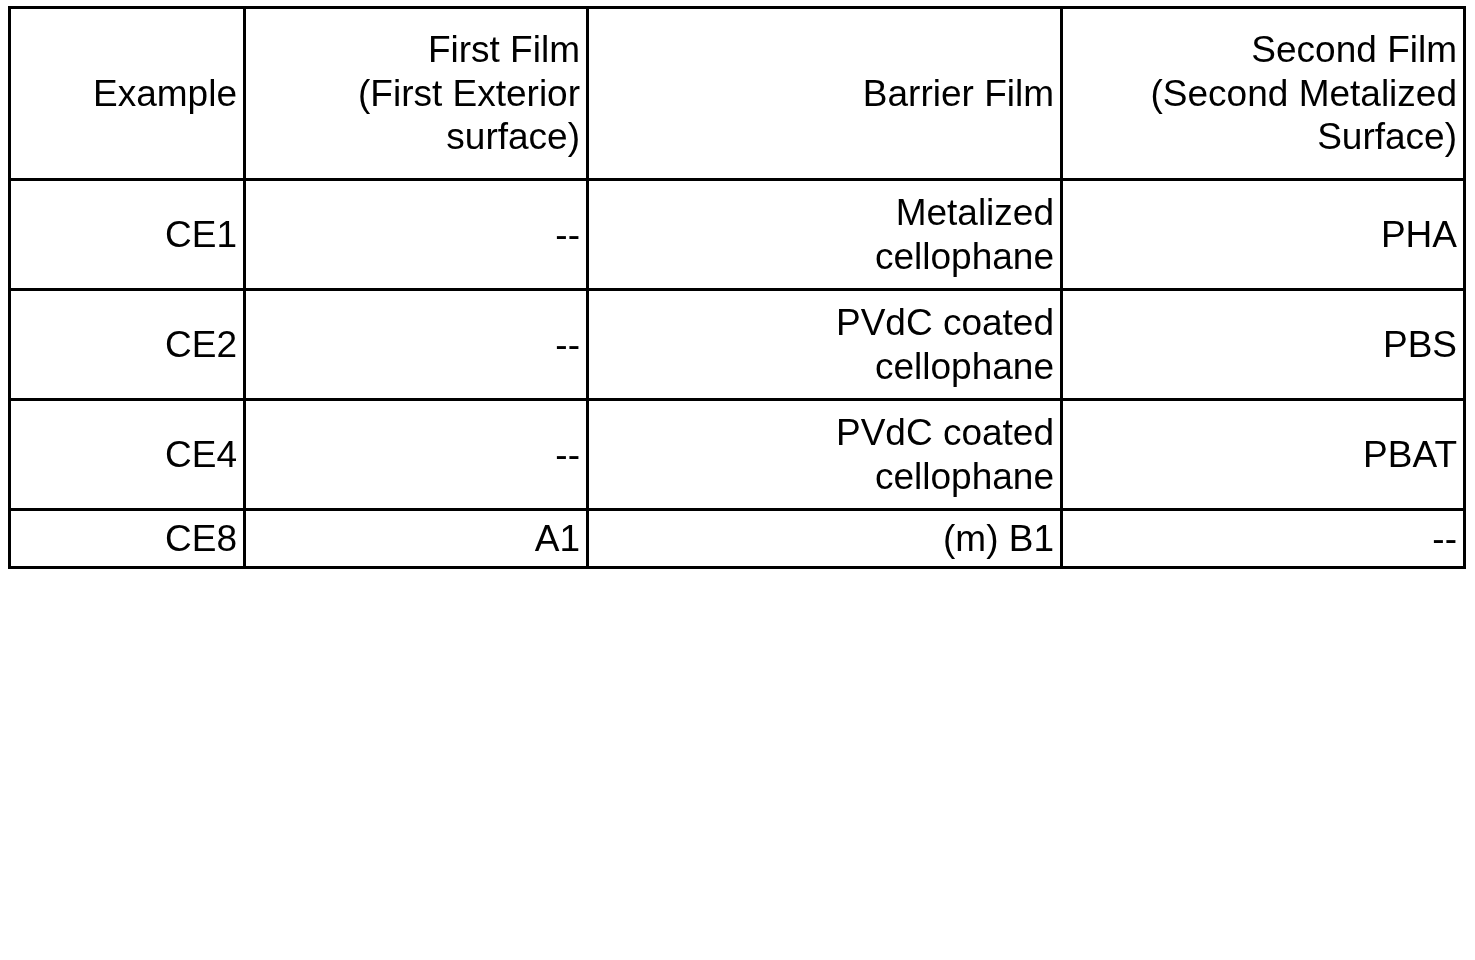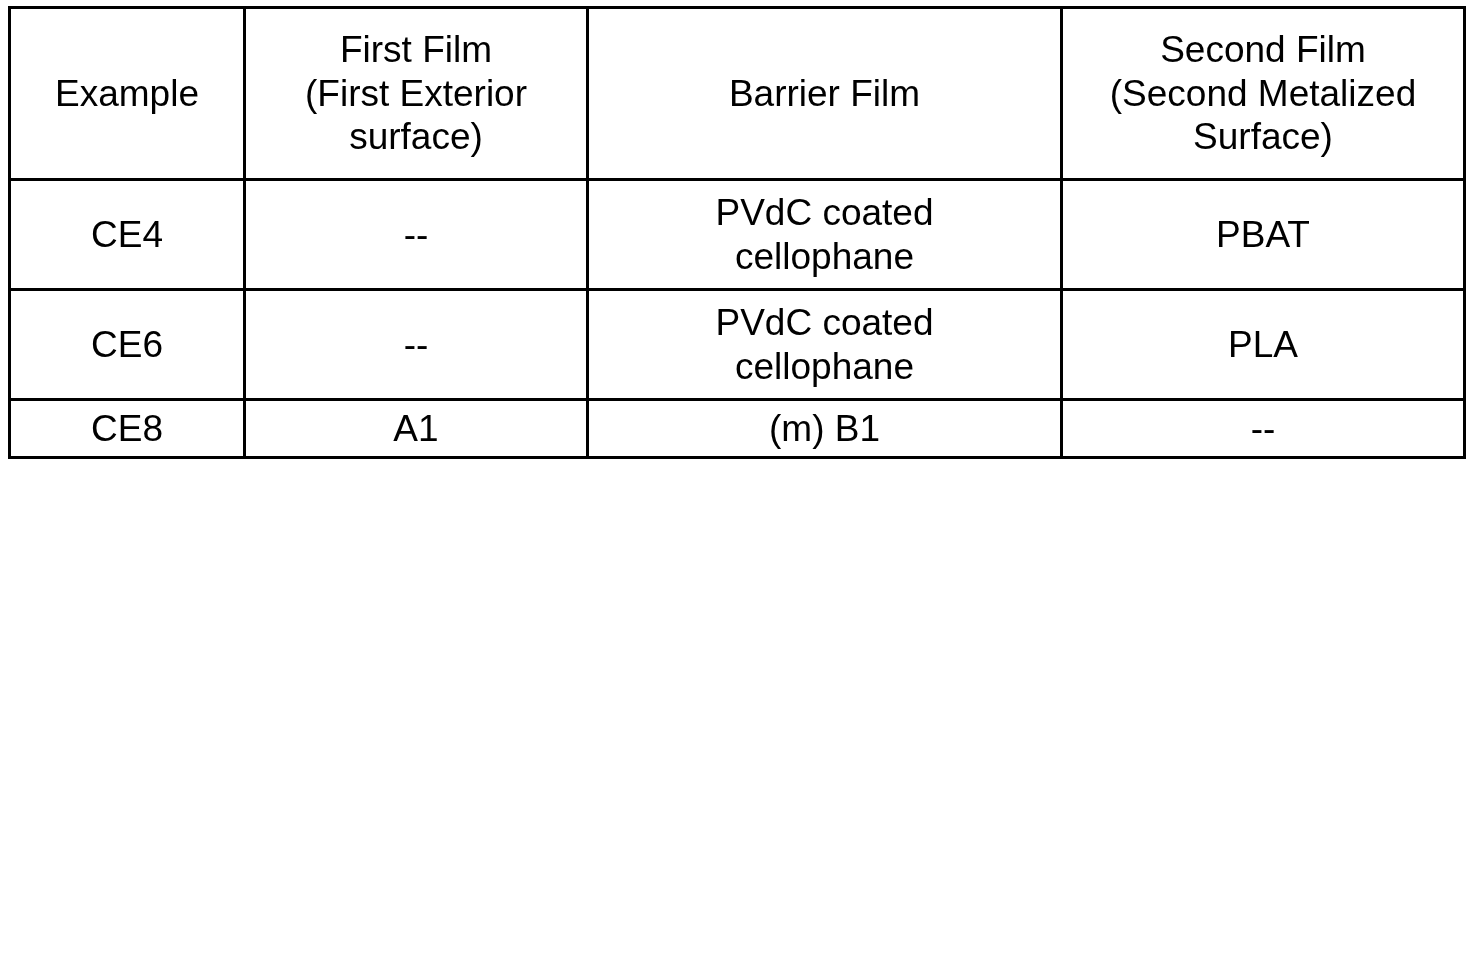--- a/index.html
+++ b/index.html
@@ -22,21 +22,21 @@
   }
   table.data-table {
     border-collapse: collapse;
     width: 1455px;
     margin: 6px 0 0 8px;
     table-layout: fixed;
   }
   table.data-table td,
   table.data-table th {
     border: 3px solid #000000;
-    text-align: center;
+    text-align: right;
     vertical-align: middle;
     font-weight: normal;
     font-size: 37px;
     line-height: 1.18;
     padding: 4px 6px;
     box-sizing: border-box;
   }
   
   col.c0 { width: 235px; }
   col.c1 { width: 343px; }
@@ -95,60 +95,83 @@
               <span>(Second Metalized</span>
               <span>Surface)</span>
             </span>
           </td>
       </tr>
     </thead>
     <tbody>
         <tr class="tall">
           <td>
             <span class="cell-lines">
+              <span>CE1</span>
+            </span>
+          </td>
+          <td>
+            <span class="cell-lines">
+              <span>--</span>
+            </span>
+          </td>
+          <td>
+            <span class="cell-lines">
+              <span>Metalized</span>
+              <span>cellophane</span>
+            </span>
+          </td>
+          <td>
+            <span class="cell-lines">
+              <span>PHA</span>
+            </span>
+          </td>
+        </tr>
+        <tr class="tall">
+          <td>
+            <span class="cell-lines">
+              <span>CE2</span>
+            </span>
+          </td>
+          <td>
+            <span class="cell-lines">
+              <span>--</span>
+            </span>
+          </td>
+          <td>
+            <span class="cell-lines">
+              <span>PVdC coated</span>
+              <span>cellophane</span>
+            </span>
+          </td>
+          <td>
+            <span class="cell-lines">
+              <span>PBS</span>
+            </span>
+          </td>
+        </tr>
+        <tr class="tall">
+          <td>
+            <span class="cell-lines">
               <span>CE4</span>
             </span>
           </td>
           <td>
             <span class="cell-lines">
               <span>--</span>
             </span>
           </td>
           <td>
             <span class="cell-lines">
               <span>PVdC coated</span>
               <span>cellophane</span>
             </span>
           </td>
           <td>
             <span class="cell-lines">
               <span>PBAT</span>
-            </span>
-          </td>
-        </tr>
-        <tr class="tall">
-          <td>
-            <span class="cell-lines">
-              <span>CE6</span>
-            </span>
-          </td>
-          <td>
-            <span class="cell-lines">
-              <span>--</span>
-            </span>
-          </td>
-          <td>
-            <span class="cell-lines">
-              <span>PVdC coated</span>
-              <span>cellophane</span>
-            </span>
-          </td>
-          <td>
-            <span class="cell-lines">
-              <span>PLA</span>
             </span>
           </td>
         </tr>
         <tr class="short">
           <td>
             <span class="cell-lines">
               <span>CE8</span>
             </span>
           </td>
           <td>

